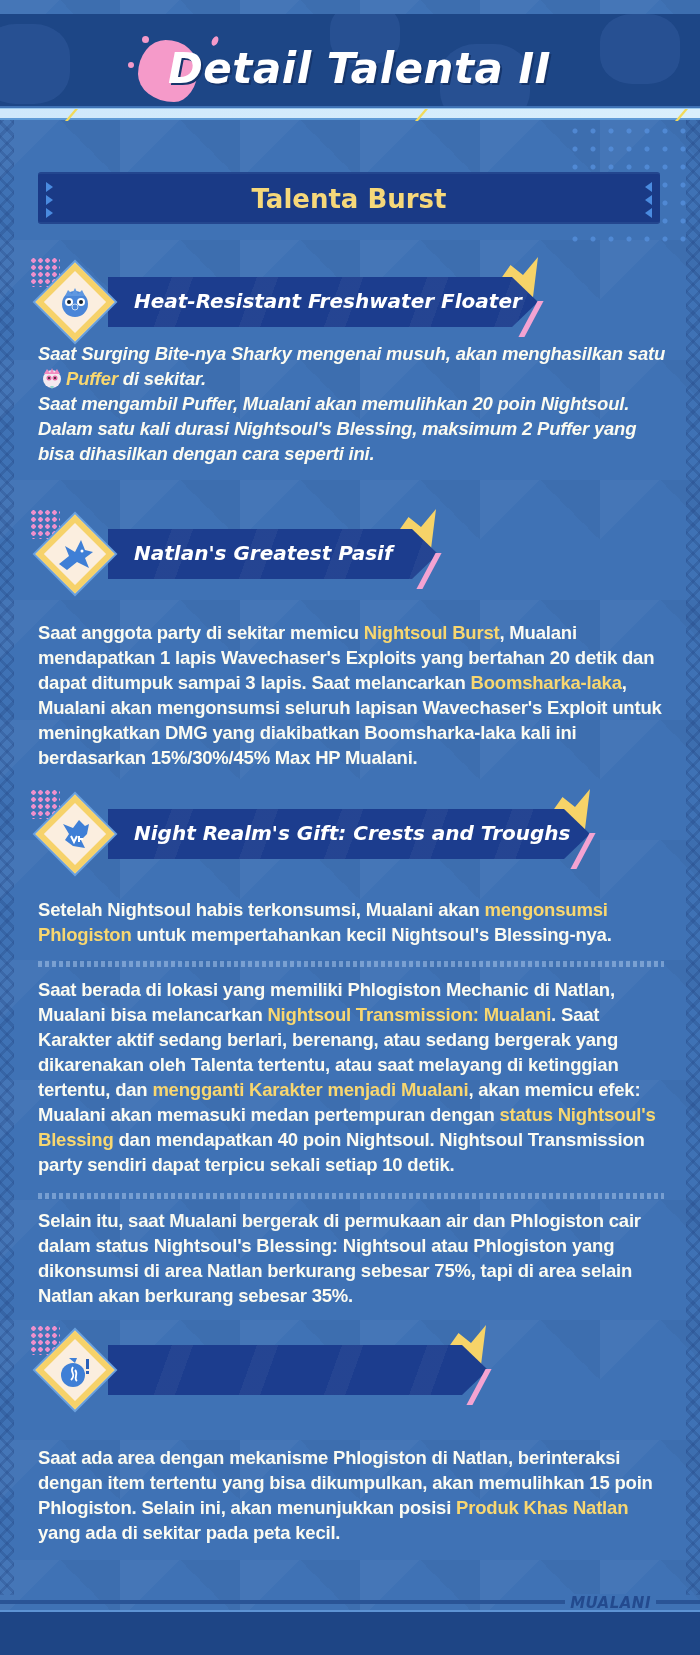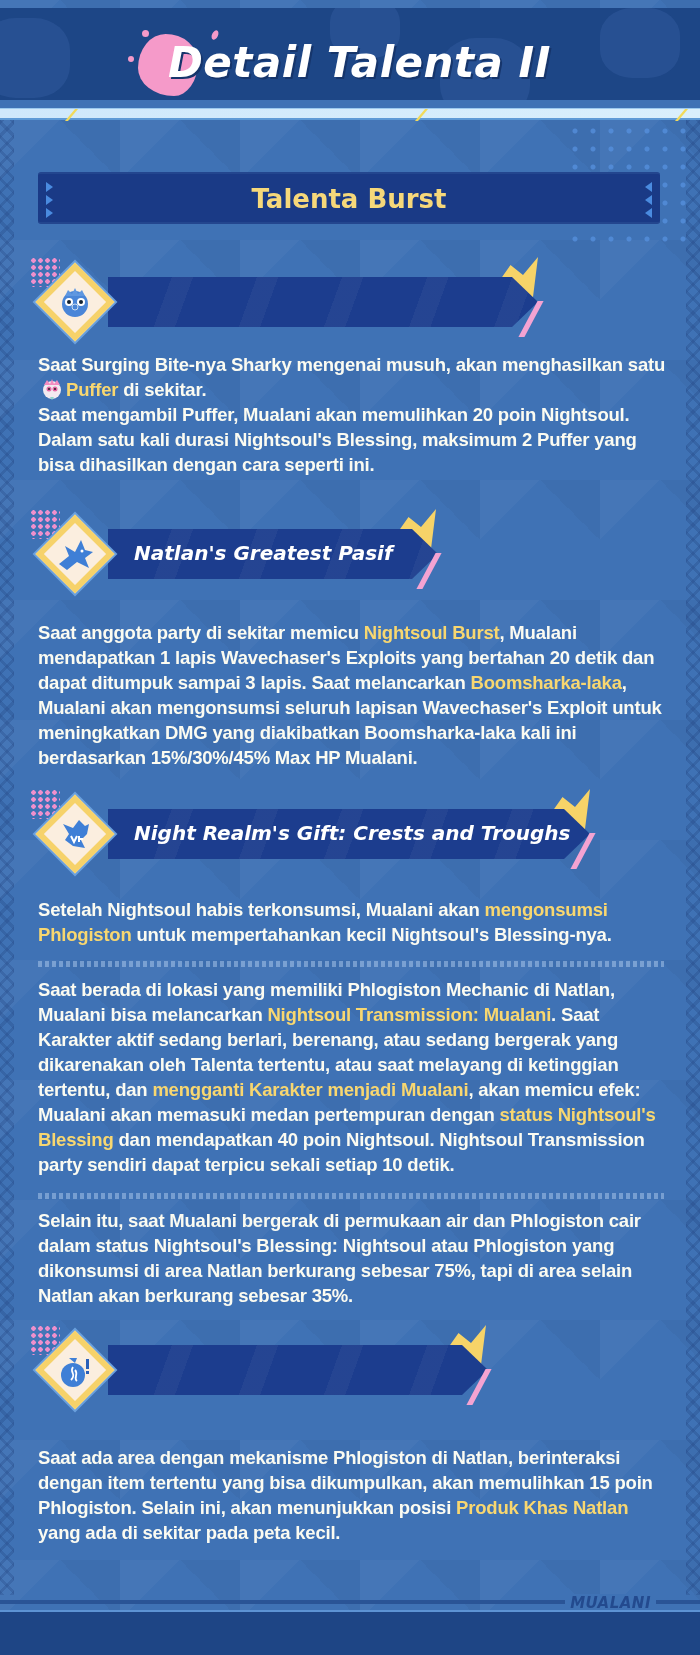--- a/index.html
+++ b/index.html
@@ -23,21 +23,21 @@
     background:
       repeating-linear-gradient(45deg, rgba(30,60,120,0.35) 0 3px, transparent 3px 10px),
       repeating-linear-gradient(-45deg, rgba(30,60,120,0.35) 0 3px, transparent 3px 10px);
     opacity: .7;
   }
   .side-pattern.left { left: 0; }
   .side-pattern.right { right: 0; }
 
   
   .header {
-    position: absolute; left: 0; top: 8px; width: 700px; height: 92px;
+    position: absolute; left: 0; top: 14px; width: 700px; height: 92px;
     background: #1d4686;
     overflow: hidden;
   }
   .header-deco {
     position: absolute; border-radius: 40%;
     background: rgba(60,100,170,0.35);
   }
   .header-splash {
     position: absolute; left: 138px; top: 26px; width: 60px; height: 62px;
     background: #f59ac9;
@@ -207,37 +207,38 @@
       <span></span>
       <span></span>
     </div>
   <div class="section-title">Talenta Burst</div>
 </div>
 
 <div class="talent-header" style="top:255px;width:520px;">
   <div class="ribbon-yellow" style="left:460px;"></div>
   <div class="talent-ribbon" style="width:430px;"></div>
   <div class="ribbon-pink" style="left:500px;"></div>
+  <div class="talent-name">Heat-Resistant Freshwater Floater</div>
   <div class="talent-icon-wrap">
     <div class="talent-icon-dots"></div>
     <div class="talent-icon-frame"></div>
     <div class="talent-icon-glyph">
       <svg width="40" height="40" viewBox="0 0 40 40">
           <circle cx="20" cy="22" r="13" fill="#4a86d8"></circle>
           <path d="M10 14 L13 8 L17 12 L20 6 L23 12 L27 8 L30 14Z" fill="#5f97e0"></path>
           <circle cx="14" cy="20" r="4" fill="#fff"></circle>
           <circle cx="26" cy="20" r="4" fill="#fff"></circle>
           <circle cx="14" cy="20" r="2" fill="#123"></circle>
           <circle cx="26" cy="20" r="2" fill="#123"></circle>
           <circle cx="20" cy="25" r="3" fill="none" stroke="#cde" stroke-width="1"></circle>
         </svg>
     </div>
   </div>
 </div>
-<div class="para" style="top:352px;"><span>Saat Surging Bite-nya Sharky mengenai musuh, akan menghasilkan satu </span><span class="puffer-inline"><svg width="24" height="24" viewBox="0 0 24 24">
+<div class="para" style="top:341px;font-style:italic;"><span>Saat Surging Bite-nya Sharky mengenai musuh, akan menghasilkan satu </span><span class="puffer-inline"><svg width="24" height="24" viewBox="0 0 24 24">
         <circle cx="12" cy="13" r="9" fill="#f3eaf0"></circle>
         <path d="M4 8 L7 3 L10 7 L12 2 L14 7 L17 3 L20 8Z" fill="#f28cc0"></path>
         <circle cx="9" cy="12" r="2.5" fill="#e56aa6"></circle>
         <circle cx="15" cy="12" r="2.5" fill="#e56aa6"></circle>
         <circle cx="9" cy="12" r="1" fill="#222"></circle>
         <circle cx="15" cy="12" r="1" fill="#222"></circle>
         <path d="M10 20 L12 23 L14 20Z" fill="#8fd6c8"></path>
       </svg></span><span class="hl">Puffer</span><span> di sekitar.</span><br><span>Saat mengambil Puffer, Mualani akan memulihkan 20 poin Nightsoul. Dalam satu kali durasi Nightsoul's Blessing, maksimum 2 Puffer yang bisa dihasilkan dengan cara seperti ini.</span></div>
 
 <div class="talent-header" style="top:507px;width:420px;">

